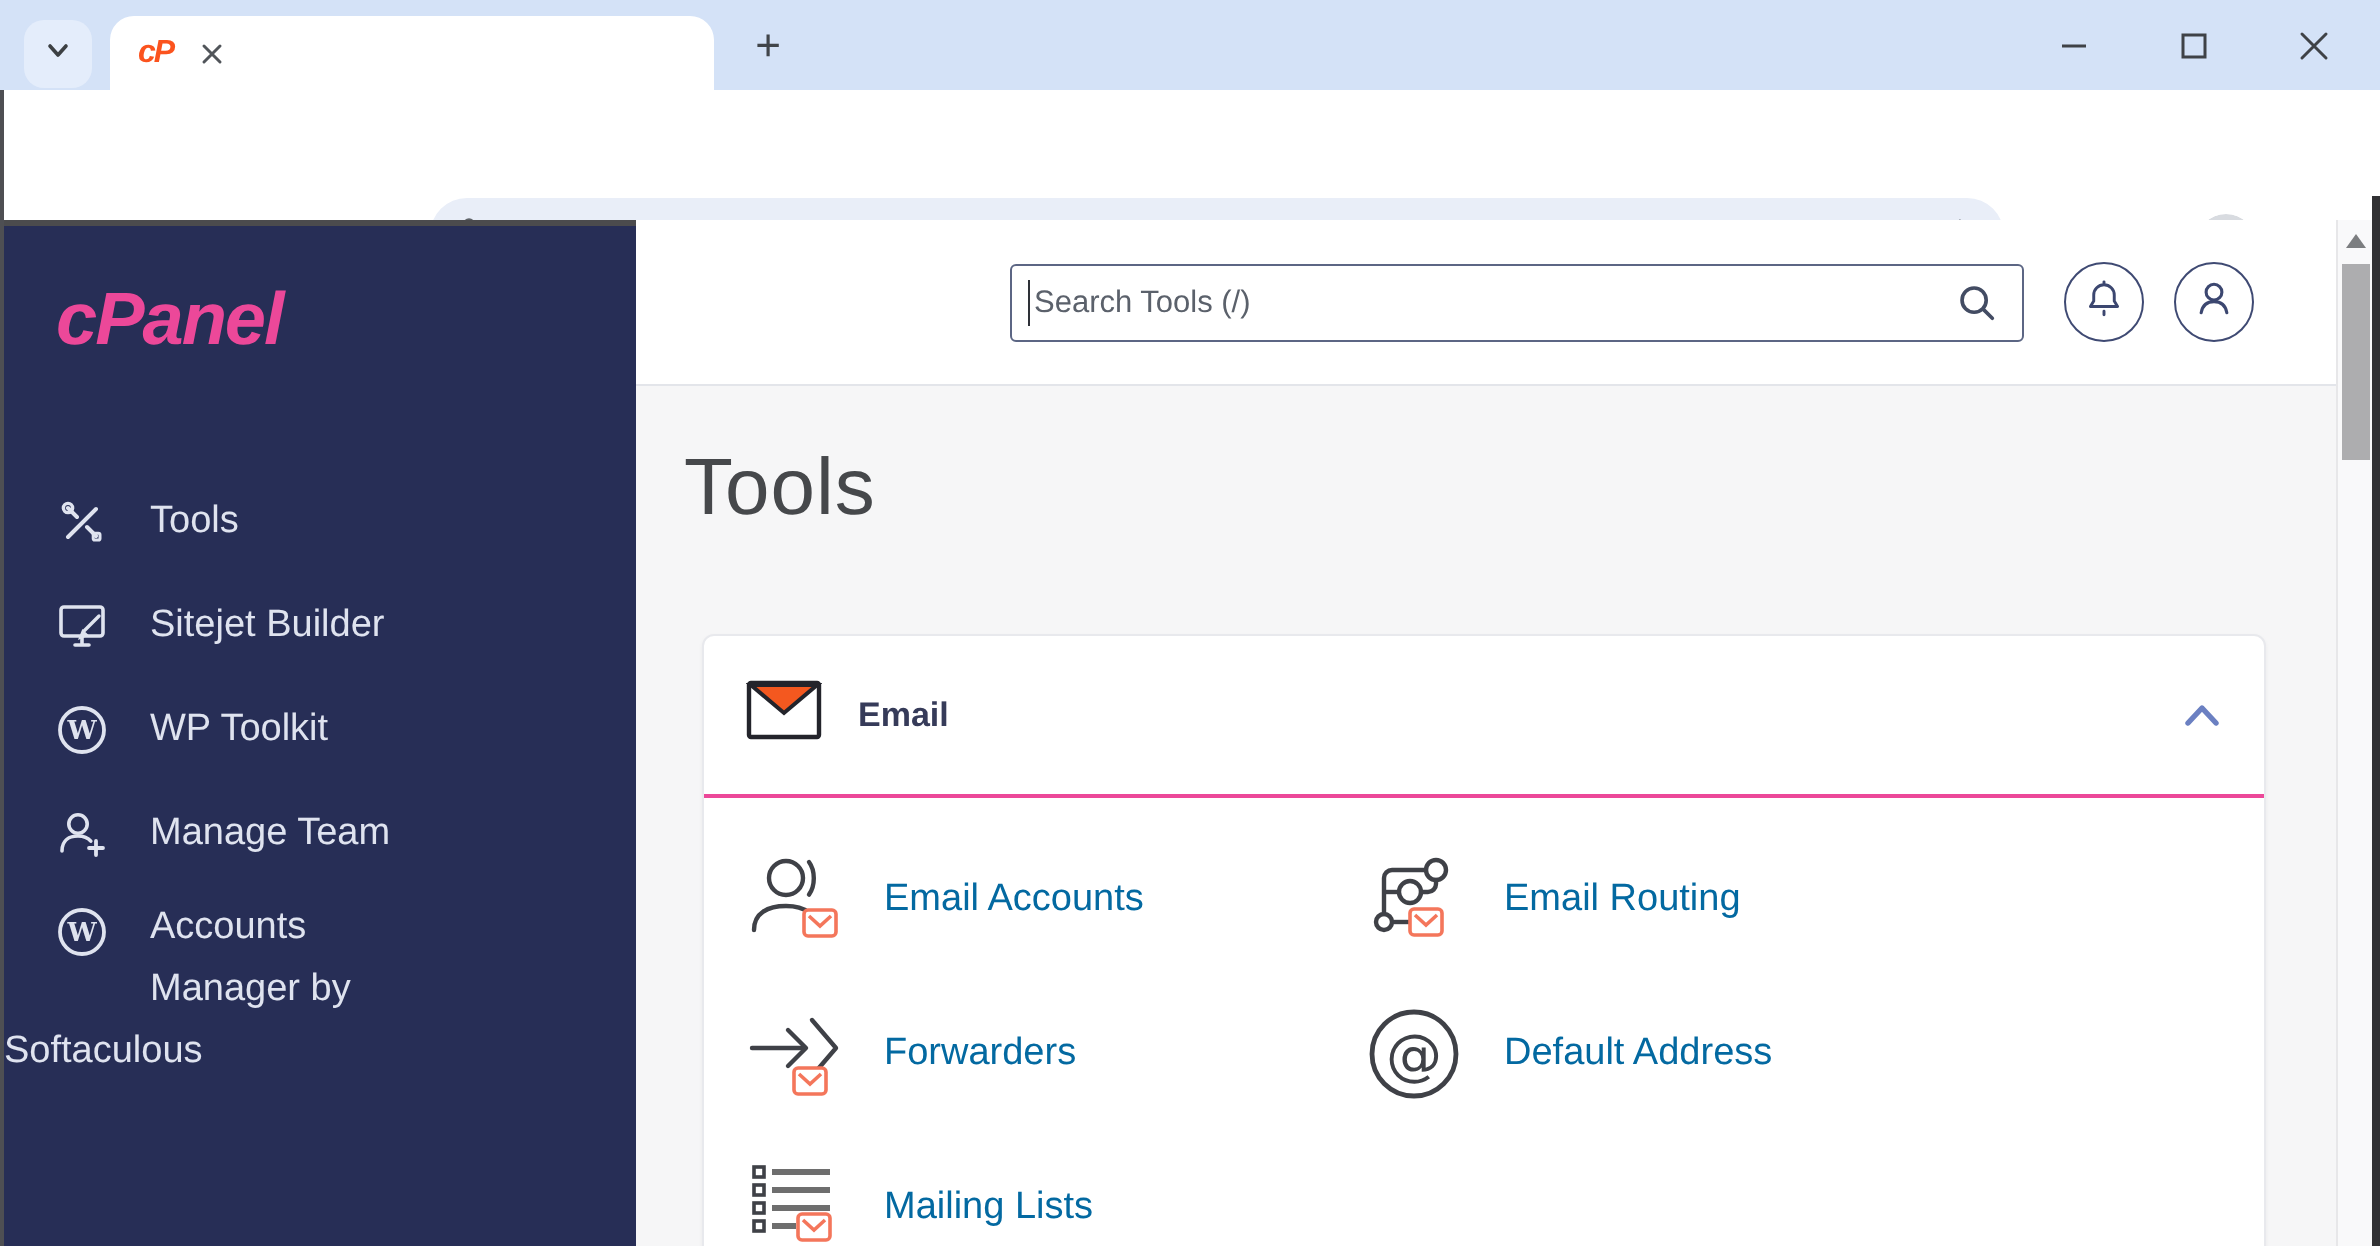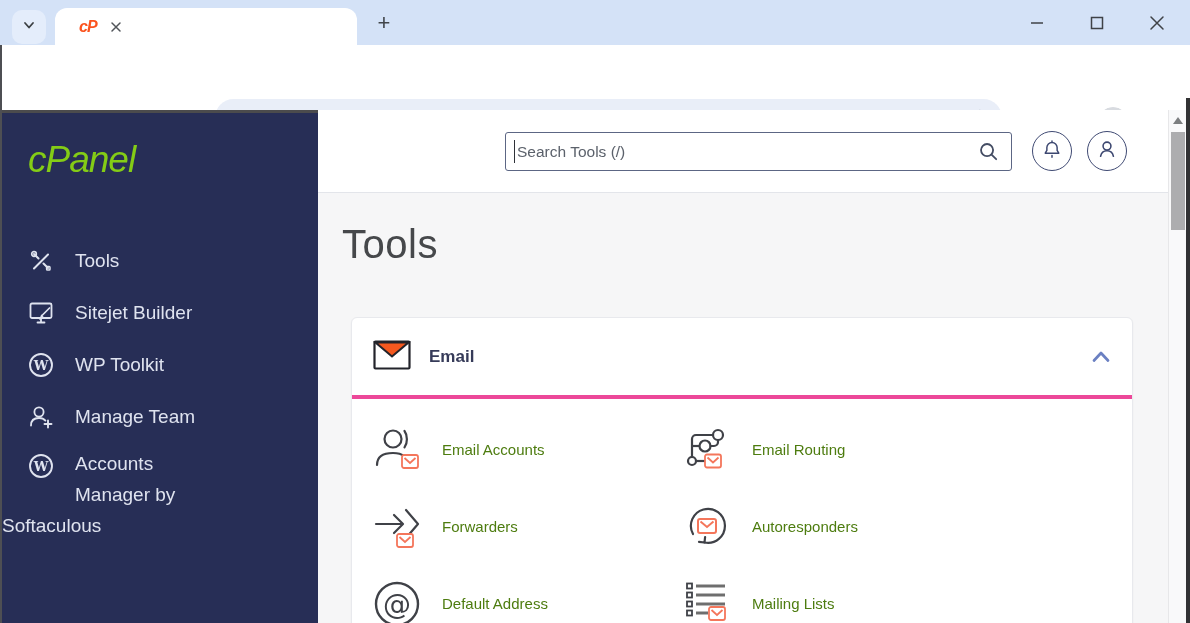--- a/index.html
+++ b/index.html
@@ -2,21 +2,21 @@
 <html><head>
 <meta charset="utf-8">
 <style>
   * { box-sizing: border-box; margin: 0; padding: 0; }
   body { font-family: "Liberation Sans", sans-serif; }
   .screen { position: relative; width: 1190px; height: 623px; overflow: hidden; background: #fff; }
 
   
   .tabstrip { position: absolute; left: 0; top: 0; width: 1190px; height: 45px; background: #d4e2f7; }
   .tab-search-btn { position: absolute; left: 12px; top: 10px; width: 34px; height: 34px; border-radius: 10px; background: #e4edfb; display: flex; align-items: center; justify-content: center; cursor: pointer; }
-  .tab { position: absolute; left: 55px; top: 8px; width: 302px; height: 37px; background: #fff; border-radius: 12px 12px 0 0; display: flex; align-items: center; padding: 0 10px 0 24px; }
+  .tab { position: absolute; left: 55px; top: 8px; width: 302px; height: 37px; background: #fff; border-radius: 12px 12px 0 0; display: flex; align-items: center; padding: 0 10px 0 14px; }
   .favicon { font-style: italic; font-weight: 800; font-size: 16px; color: #fb531e; letter-spacing: -1px; margin-right: 10px; }
   .tab-title { font-size: 13px; color: #24262b; flex: 1; white-space: nowrap; overflow: hidden; }
   .tab-close { width: 18px; height: 18px; display: flex; align-items: center; justify-content: center; border-radius: 50%; cursor: pointer; }
   .newtab-btn { position: absolute; left: 370px; top: 9px; width: 28px; height: 28px; font-size: 22px; color: #41454a; display: flex; align-items: center; justify-content: center; cursor: pointer; }
   .win-btn { position: absolute; top: 9px; width: 28px; height: 28px; display: flex; align-items: center; justify-content: center; cursor: pointer; }
   .win-min { left: 1023px; } .win-max { left: 1083px; } .win-close { left: 1143px; }
 
   .toolbar { position: absolute; left: 0; top: 45px; width: 1190px; height: 65px; background: #fff; }
   .nav-btn { position: absolute; top: 60px; width: 34px; height: 34px; display: flex; align-items: center; justify-content: center; border-radius: 50%; cursor: pointer; }
   .btn-back { left: 11px; } .btn-fwd { left: 55px; } .btn-reload { left: 100px; } .btn-home { left: 148px; }
@@ -25,21 +25,21 @@
   .omni-star { width: 24px; height: 24px; display: flex; align-items: center; justify-content: center; cursor: pointer; }
   .ext-btn { position: absolute; left: 1026px; top: 60px; width: 34px; height: 34px; display: flex; align-items: center; justify-content: center; cursor: pointer; }
   .toolbar-sep { position: absolute; left: 1077px; top: 67px; width: 1px; height: 21px; background: #d5d9e0; }
   .avatar { position: absolute; left: 1098px; top: 62px; width: 30px; height: 30px; border-radius: 50%; overflow: hidden; cursor: pointer; }
   .menu-btn { position: absolute; left: 1143px; top: 60px; width: 34px; height: 34px; display: flex; align-items: center; justify-content: center; font-size: 18px; color: #5f6368; letter-spacing: 0; cursor: pointer; }
 
   
   .page { position: absolute; left: 0; top: 110px; width: 1190px; height: 513px; background: #f6f6f7; }
 
   .sidebar { position: absolute; left: 0; top: 0; width: 318px; height: 513px; background: #272e56; border-top: 3px solid #4b4b4d; }
-  .logo { position: absolute; left: 28px; top: 26px; font-size: 37px; font-weight: 400; font-style: italic; color: #84cc16; letter-spacing: -1px; cursor: pointer; }
+  .logo { position: absolute; left: 28px; top: 26px; font-size: 37px; font-weight: 700; font-style: italic; color: #ec4899; letter-spacing: -1px; cursor: pointer; }
   .side-nav { position: absolute; left: 0; top: 122px; width: 318px; }
   .side-item { display: flex; align-items: center; height: 52px; padding-left: 28px; color: #dfe3ef; font-size: 19px; cursor: pointer; }
   .side-item .s-ico { width: 26px; height: 26px; margin-right: 21px; flex: none; display: flex; align-items: center; justify-content: center; }
   .side-item-wrap { position: relative; padding: 5px 6px 8px 75px; color: #dfe3ef; font-size: 19px; line-height: 31px; cursor: pointer; }
   .side-item-wrap .s-ico { position: absolute; left: 28px; top: 10px; width: 26px; height: 26px; }
   .side-item-wrap .outdent { display: block; margin-left: -73px; }
   .side-item-wrap span { display: block; }
 
   .main { position: absolute; left: 318px; top: 0; width: 850px; height: 513px; }
   .topbar { position: absolute; left: 0; top: 0; width: 850px; height: 83px; background: #fff; border-bottom: 1px solid #e3e5ea; }
@@ -47,27 +47,27 @@
   .searchwrap input { width: 100%; height: 100%; border: 1.4px solid #5c6684; border-radius: 3px; padding: 0 42px 0 11px; font-size: 15.5px; font-family: "Liberation Sans", sans-serif; color: #000000; outline: none; background: #fff; }
   .searchwrap input::placeholder { color: #5b616b; opacity: 1; }
   .caret { position: absolute; left: 9px; top: 8px; width: 1px; height: 23px; background: #2e3138; pointer-events: none; }
   .search-ico { position: absolute; right: 12px; top: 8px; pointer-events: none; }
   .round-btn { position: absolute; top: 21px; width: 40px; height: 40px; border-radius: 50%; border: 1.5px solid #3f4a73; background: #fff; display: flex; align-items: center; justify-content: center; cursor: pointer; }
   .bell-btn { left: 714px; } .user-btn { left: 769px; }
 
   .content { position: absolute; left: 0; top: 84px; width: 850px; height: 429px; overflow: hidden; }
   .page-title { margin: 28px 0 0 24px; font-size: 40px; font-weight: 300; color: #46484b; letter-spacing: .5px; }
   .card { position: absolute; left: 33px; top: 123px; width: 782px; height: 430px; background: #fff; border: 1px solid #e8e9ed; border-radius: 6px; box-shadow: 0 1px 2px rgba(0,0,0,.05); }
-  .card-head { height: 81px; display: flex; align-items: center; padding: 0 22px 0 21px; border-bottom: 4px solid #ec4899; cursor: pointer; justify-content: center; }
+  .card-head { height: 81px; display: flex; align-items: center; padding: 0 22px 0 21px; border-bottom: 2px solid #ec4899; cursor: pointer; justify-content: center; }
   .sec-label { margin-left: 18px; font-size: 17px; font-weight: 700; color: #363b59; }
   .collapse { margin-left: auto; display: flex; align-items: center; cursor: pointer; }
   .grid { display: grid; grid-template-columns: 310px 1fr; padding-top: 12px; }
   .tool { height: 77px; display: flex; align-items: center; padding-left: 20px; cursor: pointer; }
   .tool .t-ico { width: 50px; margin-right: 20px; flex: none; display: flex; align-items: center; justify-content: center; }
-  .tool .t-label { font-size: 15px; color: #4d7c0f; }
+  .tool .t-label { font-size: 19px; color: #0369a1; }
 
   
   .scrollbar { position: absolute; left: 1168px; top: 110px; width: 18px; height: 513px; background: #f9f9fa; border-left: 1px solid #e7e7e9; }
   .scroll-up { position: absolute; left: 4px; top: 7px; width: 0; height: 0; border-left: 5px solid transparent; border-right: 5px solid transparent; border-bottom: 7px solid #7c7e80; cursor: pointer; }
   .scroll-thumb { position: absolute; left: 2px; top: 22px; width: 14px; height: 98px; background: #adadaf; cursor: pointer; }
   .edge-right { position: absolute; left: 1186px; top: 98px; width: 4px; height: 525px; background: #323234; }
   .edge-left { position: absolute; left: 0; top: 45px; width: 2px; height: 578px; background: #4e4f53; }
 </style>
 </head>
 <body>
@@ -314,31 +314,20 @@
                     <path d="M33 7 L45 21 L33 35" fill="none" stroke="#3f4147" stroke-width="2.2" stroke-linecap="round" stroke-linejoin="round"></path>
                     <g transform="translate(24,31)">
                       <rect width="16" height="13" rx="2" fill="#fff" stroke="#f4765b" stroke-width="1.8"></rect>
                       <polyline points="2.5,3 8,8 13.5,3" fill="none" stroke="#f4765b" stroke-width="1.8"></polyline>
                     </g>
                   </svg>
               </span>
               <span class="t-label">Forwarders</span>
             </div>
 
-            <div class="tool">
-              <span class="t-ico">
-                <svg width="48" height="48" viewBox="0 0 48 48">
-                    <path d="M10 31 A17 17 0 1 1 21.5 39.5" fill="none" stroke="#3f4147" stroke-width="2.2" stroke-linecap="round"></path>
-                    <path d="M21.5 39.5 l-5.5 -.7 M21.5 39.5 l.6 -5.3" fill="none" stroke="#3f4147" stroke-width="2.2" stroke-linecap="round"></path>
-                    <rect x="15" y="16" width="18" height="14" rx="2" fill="#fff" stroke="#f4765b" stroke-width="2"></rect>
-                    <polyline points="17.5,18.5 24,24 30.5,18.5" fill="none" stroke="#f4765b" stroke-width="2"></polyline>
-                  </svg>
-              </span>
-              <span class="t-label">Autoresponders</span>
-            </div>
 
             <div class="tool">
               <span class="t-ico">
                 <svg width="48" height="52" viewBox="0 0 48 52">
                     <circle cx="24" cy="26" r="21" fill="none" stroke="#3f4147" stroke-width="2.4"></circle>
                     <text x="24" y="36" text-anchor="middle" font-family="DejaVu Sans, sans-serif" font-size="28" fill="#3f4147">@</text>
                   </svg>
               </span>
               <span class="t-label">Default Address</span>
             </div>

